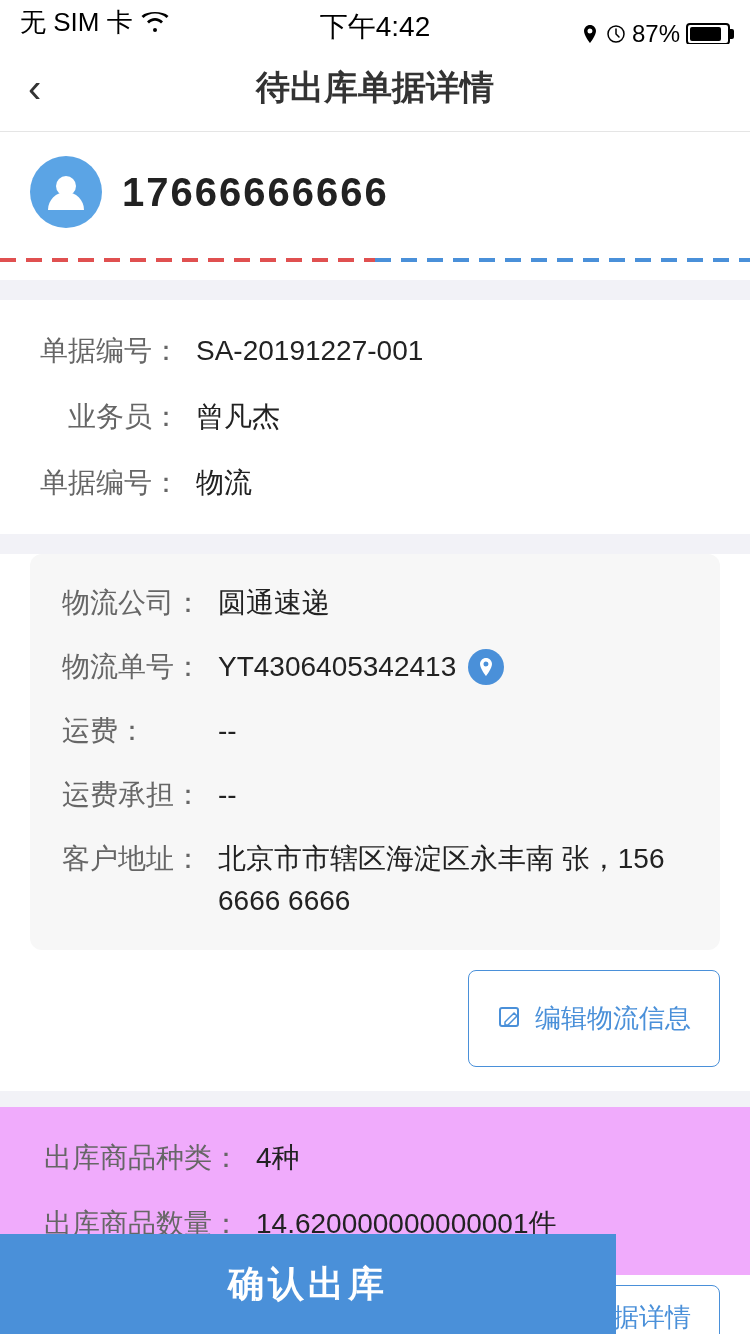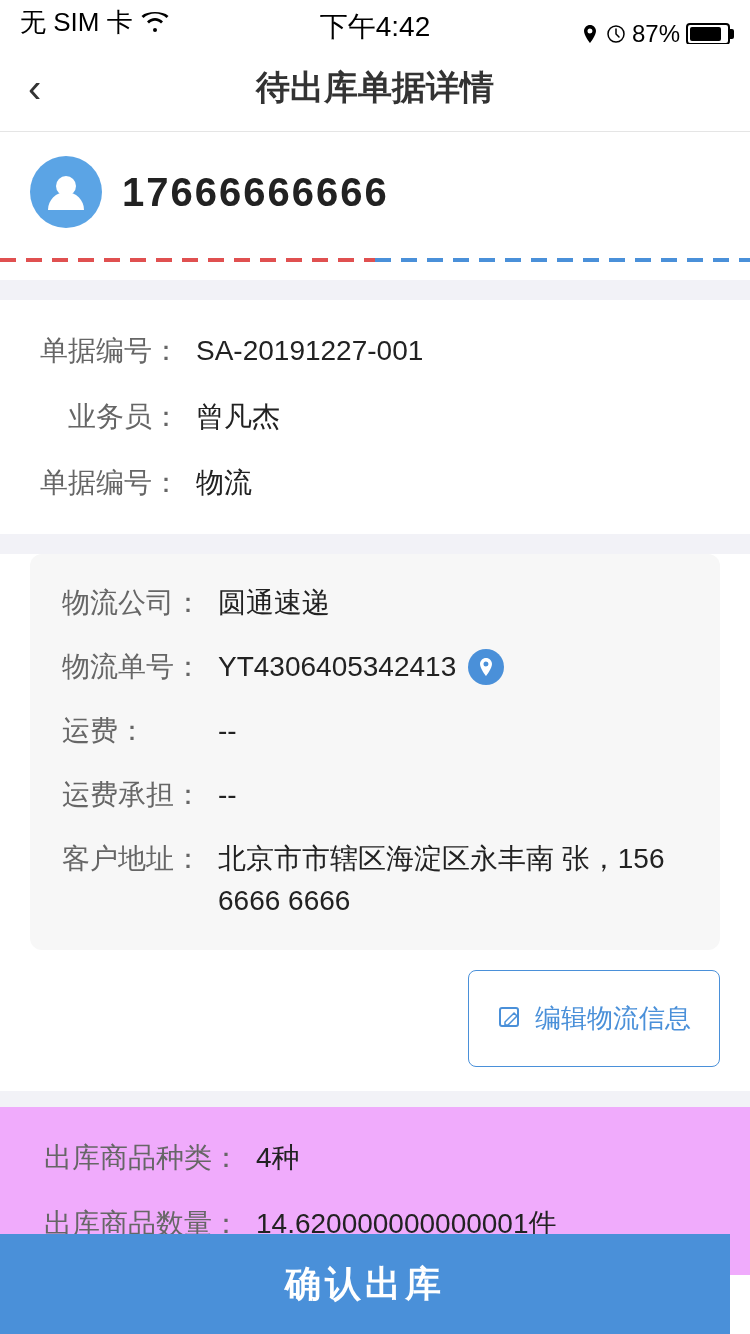--- a/index.html
+++ b/index.html
@@ -252,21 +252,21 @@
       align-items: center;
       gap: 10px;
       cursor: pointer;
     }
 
     
     .bottom-area {
       position: fixed;
       bottom: 0;
       left: 0;
-      width: 730px;
+      width: 616px;
       background: #fff;
       margin-top: 24px;
     }
     .confirm-btn {
       width: 100%;
       height: 100px;
       background: #4a90d9;
       color: #fff;
       font-size: 36px;
       font-weight: 600;

